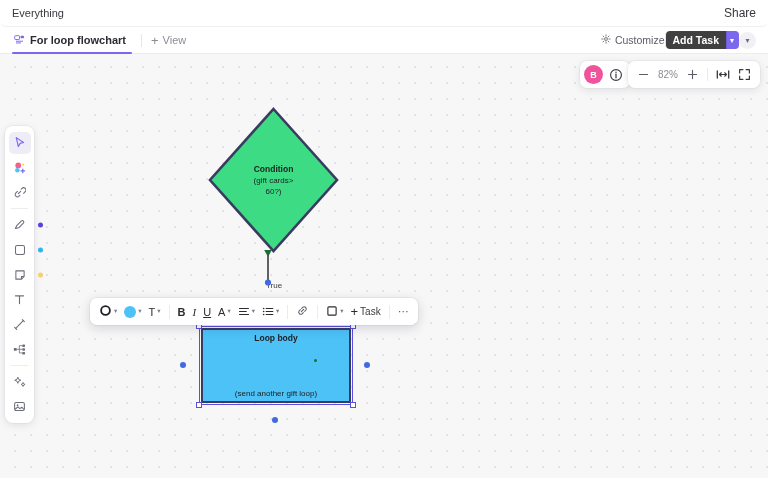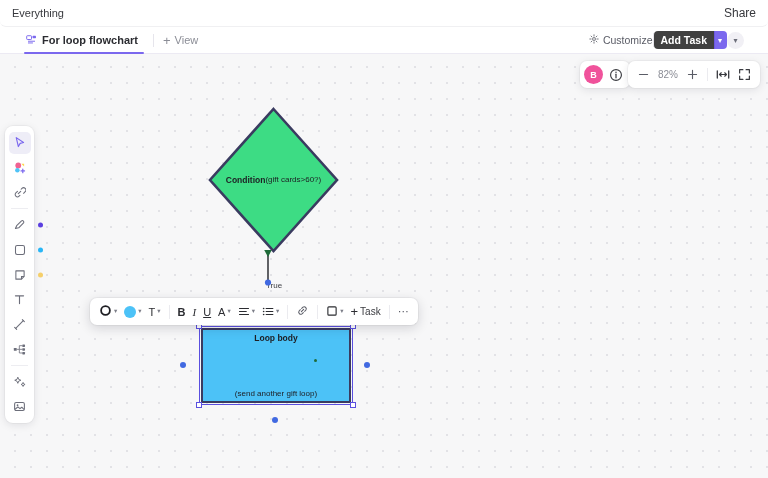--- a/index.html
+++ b/index.html
@@ -19,21 +19,21 @@
     padding: 0 12px; border-bottom: 1px solid #f0f0f2; border-radius: 6px;
   }
   .breadcrumb { font-size: 11px; color: #37383d; }
   .topbar-right { margin-left: auto; display: flex; align-items: center; gap: 10px; }
   .share-btn { font-size: 12px; color: #37383d; cursor: pointer; }
 
   
   .tabbar {
     position: absolute; top: 27px; left: 0; width: 768px; height: 27px;
     background: #fff; display: flex; align-items: center;
-    padding: 0 24px; border-bottom: 1px solid #eceaf3;
+    padding: 0 12px; border-bottom: 1px solid #eceaf3;
   }
   .tab {
     display: flex; align-items: center; gap: 5px;
     font-size: 11px; font-weight: 700; color: #2b2c31;
     height: 27px; position: relative; padding: 0 6px 0 2px; cursor: pointer;
   }
   .tab.active::after {
     content: ""; position: absolute; left: 0; right: 0; bottom: 0;
     height: 2px; background: #7b68ee; border-radius: 2px;
   }
@@ -125,21 +125,21 @@
   }
   .zsep { width: 1px; height: 13px; background: #ebebef; margin: 0 3px; }
 
   
   .diamond {
     position: absolute; left: 208px; top: 53px; width: 131px; height: 146px;
     z-index: 2;
   }
   .diamond-text {
     position: absolute; left: 0; top: 0; width: 131px; height: 146px;
-    display: flex; flex-direction: row; align-items: center;
+    display: flex; flex-direction: column; align-items: center;
     justify-content: center; text-align: center; pointer-events: none;
   }
   .shape-title { font-size: 8.5px; font-weight: 700; color: #1e1e23; line-height: 1.45; }
   .shape-sub { font-size: 8px; color: #1e1e23; line-height: 1.4; }
 
   .connector { position: absolute; left: 258px; top: 196px; z-index: 2; }
   .conn-label {
     position: absolute; left: 266px; top: 227px;
     font-size: 8px; color: #3a3b40;
   }

